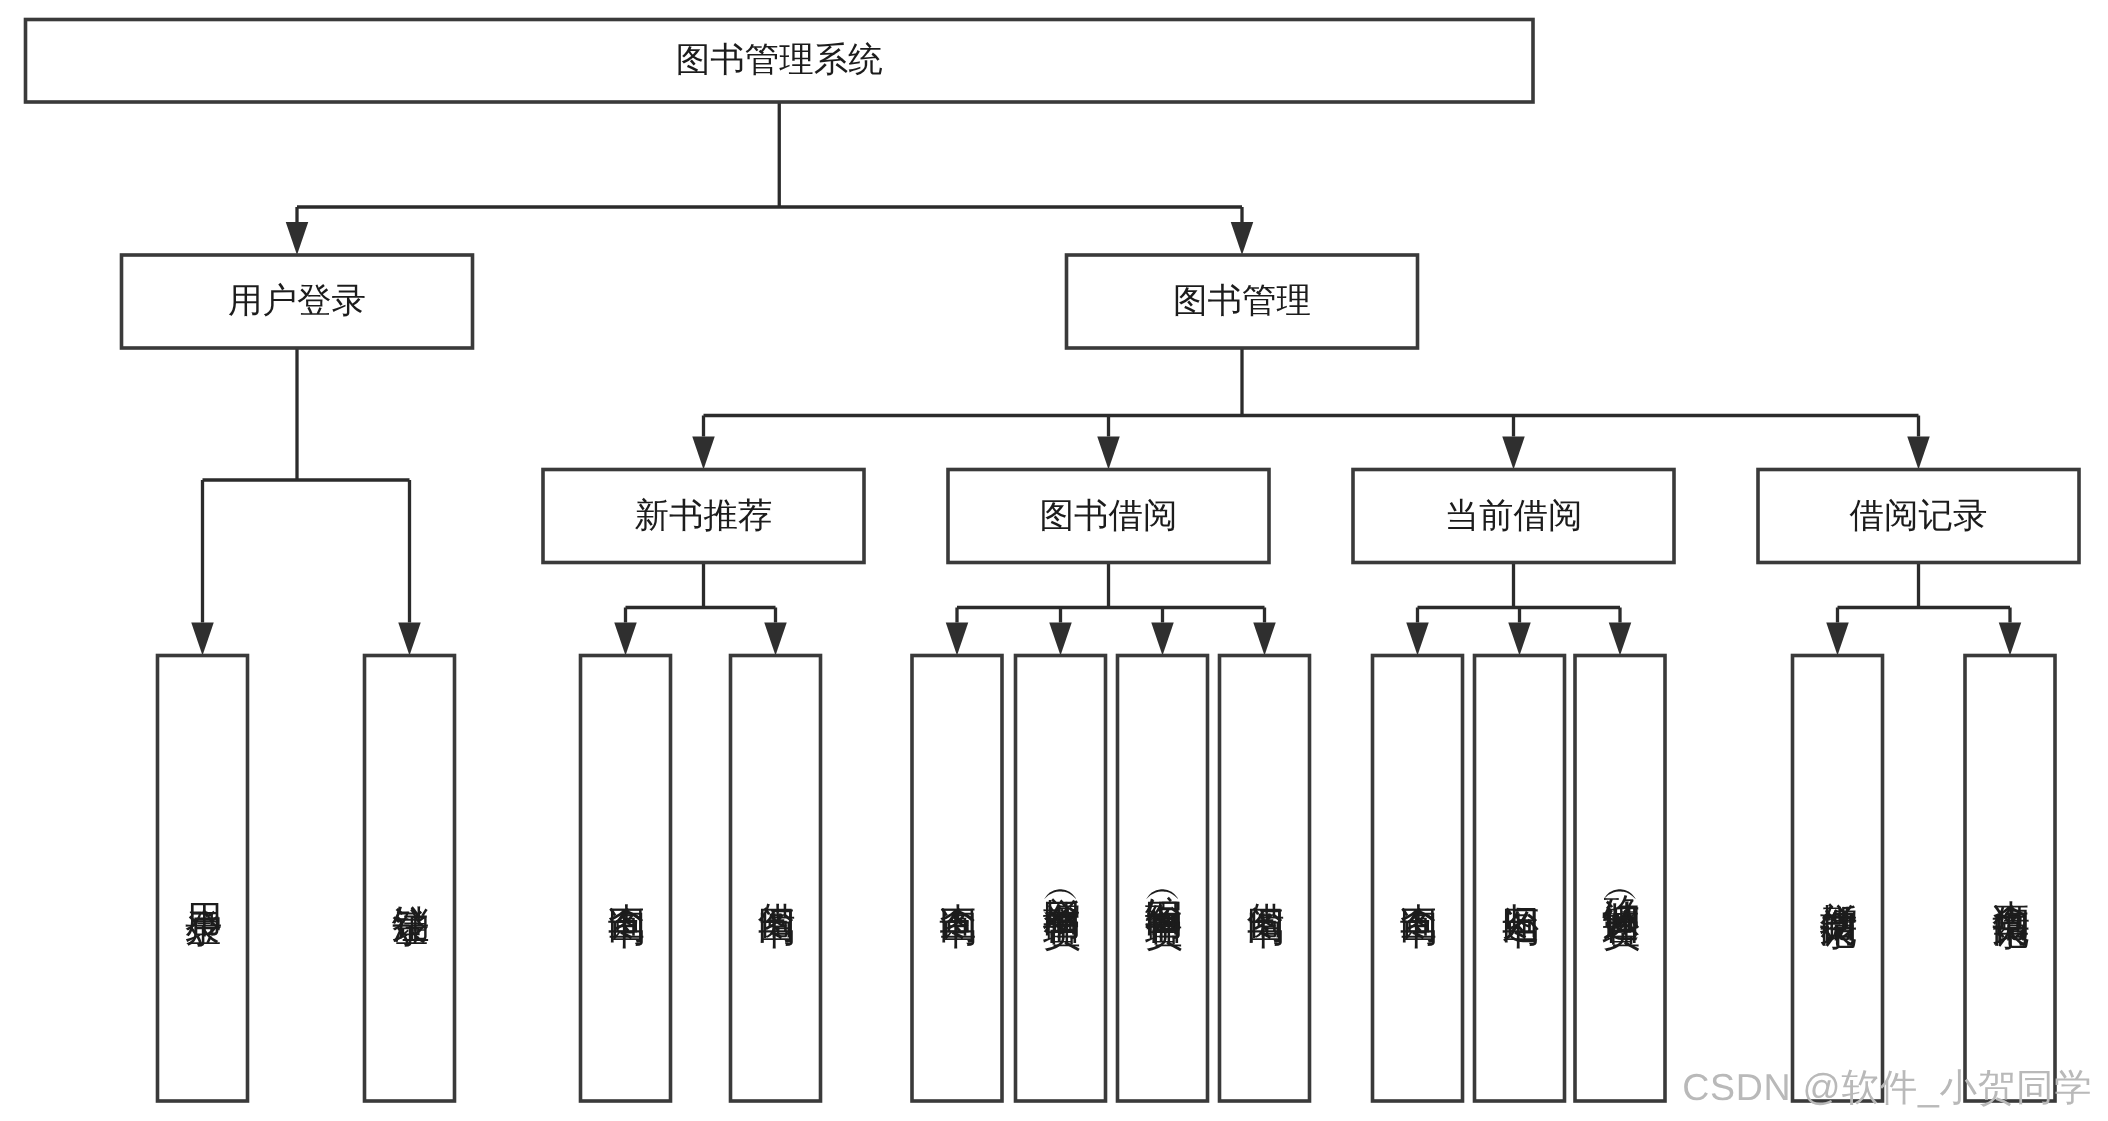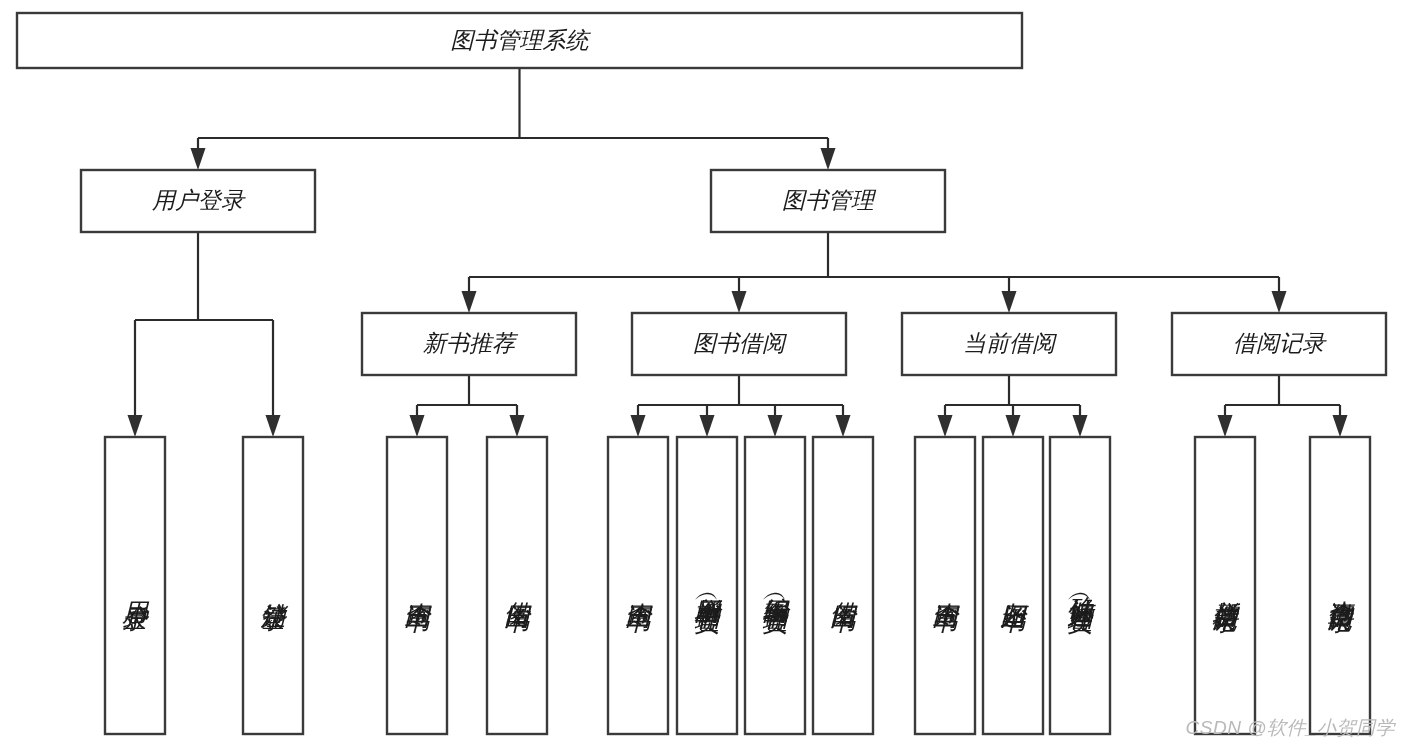--- a/index.html
+++ b/index.html
@@ -11,21 +11,20 @@
     width: 1405px;
     height: 747px;
     font-family: "Liberation Sans", "DejaVu Sans", sans-serif;
     overflow: hidden;
   }
   #diagram-root {
     position: relative;
     width: 1405px;
     height: 747px;
     background: #ffffff;
-    font-style: italic;
   }
   svg#tree-svg {
     position: absolute;
     left: 0;
     top: 0;
     width: 1405px;
     height: 747px;
     display: block;
   }
   .node-box {
@@ -68,21 +67,21 @@
     letter-spacing: 2px;
     text-align: center;
     white-space: nowrap;
     pointer-events: none;
   }
   .watermark {
     position: absolute;
     right: 10px;
     bottom: 6px;
     font-family: "Liberation Sans", "DejaVu Sans", sans-serif;
-    font-size: 19px;
+    font-size: 25px;
     color: #b9b9b9;
     letter-spacing: 0.5px;
     white-space: nowrap;
   }
 </style>
 </head>
 <body>
 
 <div id="diagram-root">
 

